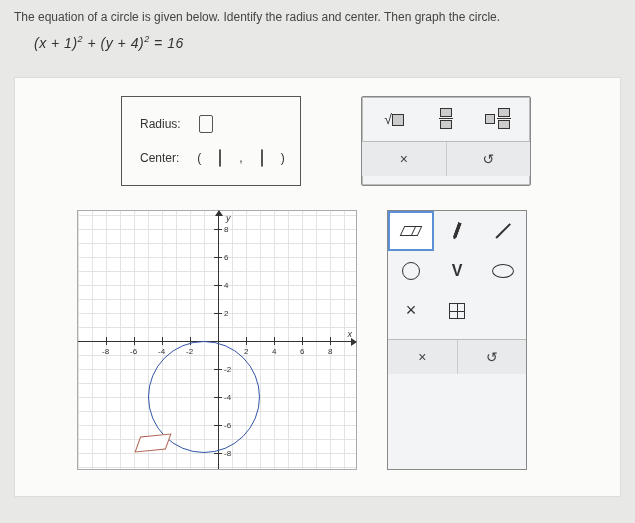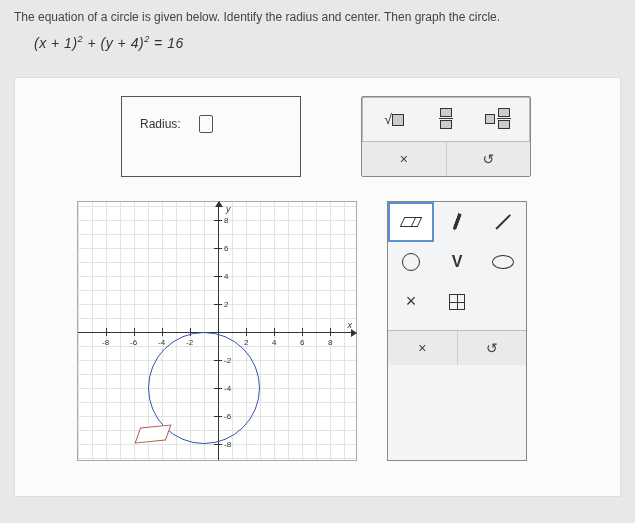--- a/index.html
+++ b/index.html
@@ -176,20 +176,28 @@
   <span>(x + 1)</span><span class="sup">2</span><span> + </span><span>(y + 4)</span><span class="sup">2</span><span> = </span><span>16</span>
 </div>
 
 <div class="work-area">
 
   <div class="top-row">
     <div class="answer-box">
       <div class="answer-row">
         <span>Radius:</span>
         <span class="input-slot"></span>
+      </div>
+      <div class="answer-row">
+        <span>Center:</span>
+        <span>(</span>
+          <span class="input-slot narrow"></span>
+          <span>,</span>
+        <span class="input-slot narrow"></span>
+          <span>)</span>
       </div>
     </div>
 
     <div class="tool-panel">
       <div class="tool-math">
         <div class="math-btn">
           <span class="sqrt-glyph">
               <span class="rad">√</span>
               <span class="box"></span>
             </span>

